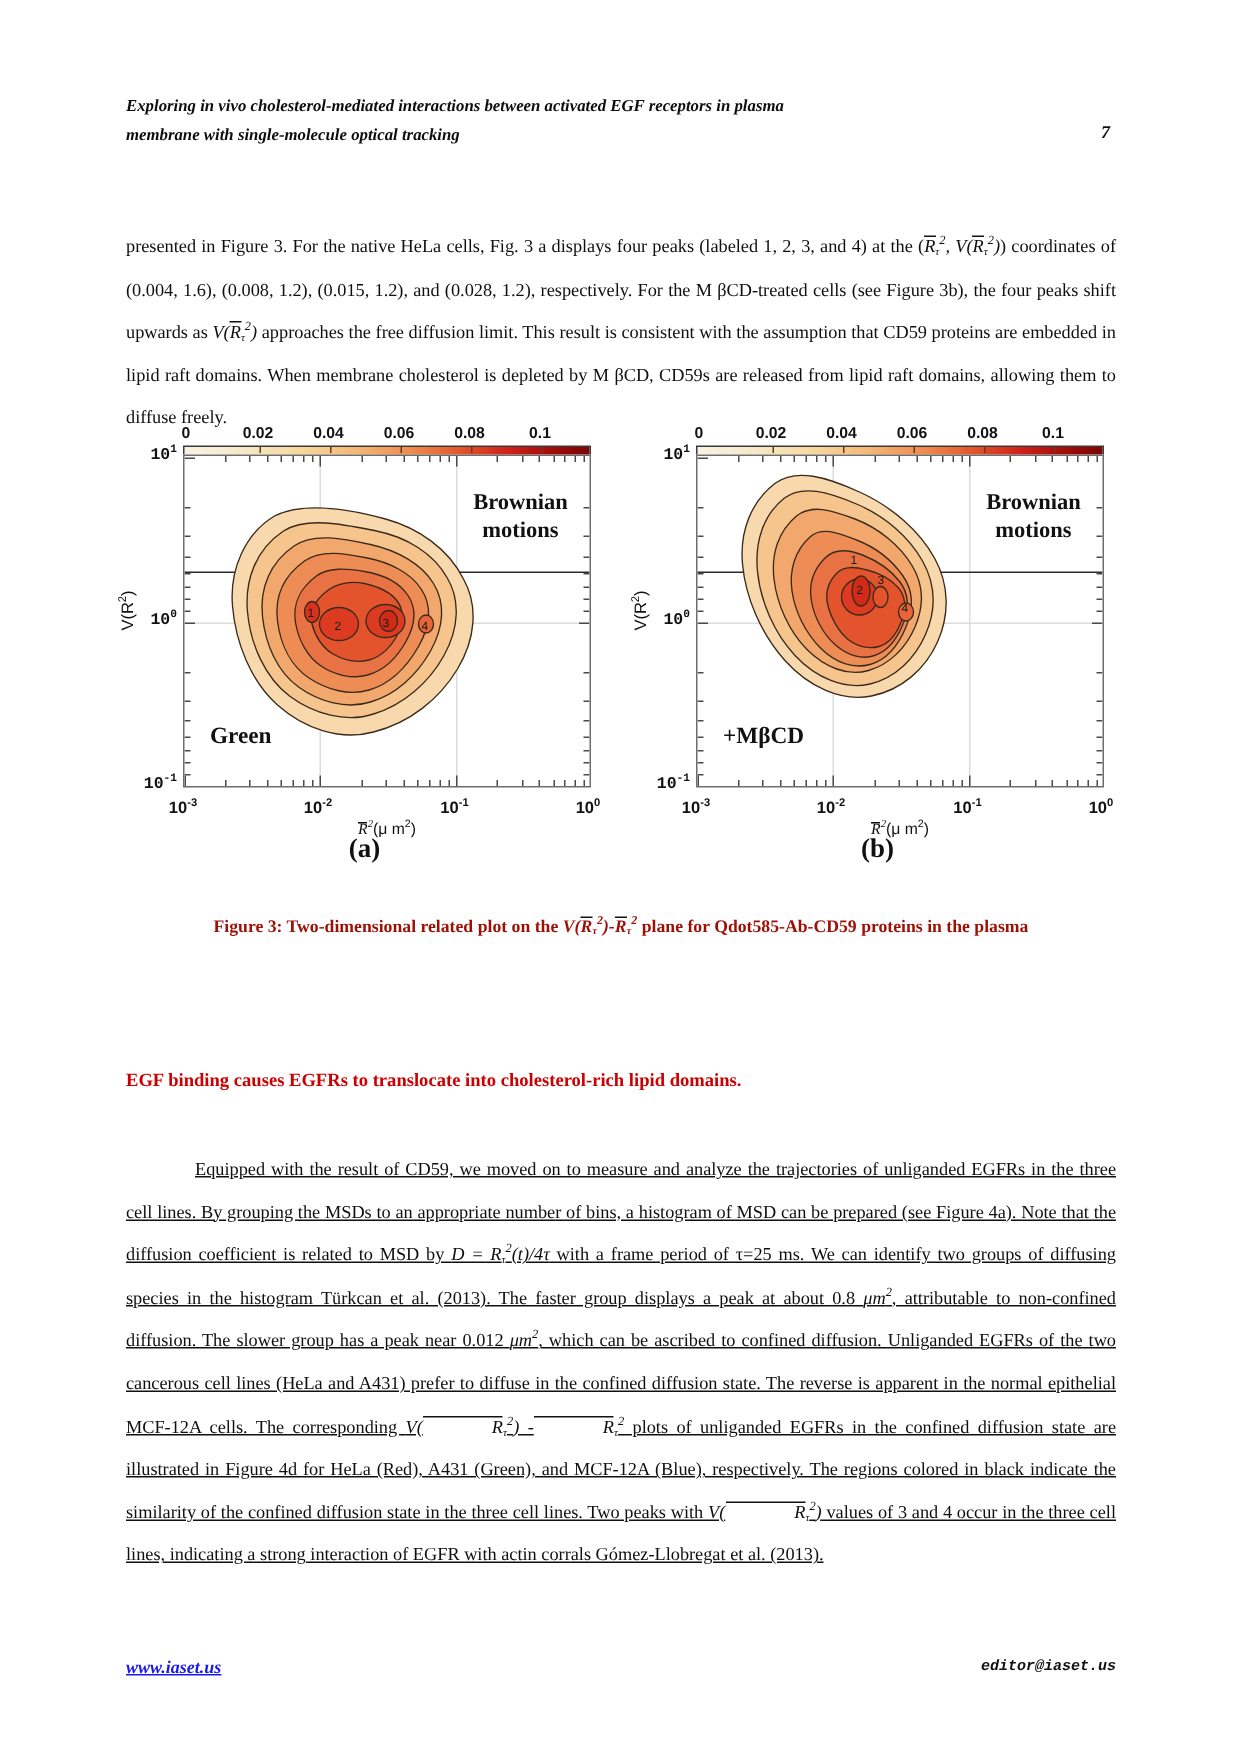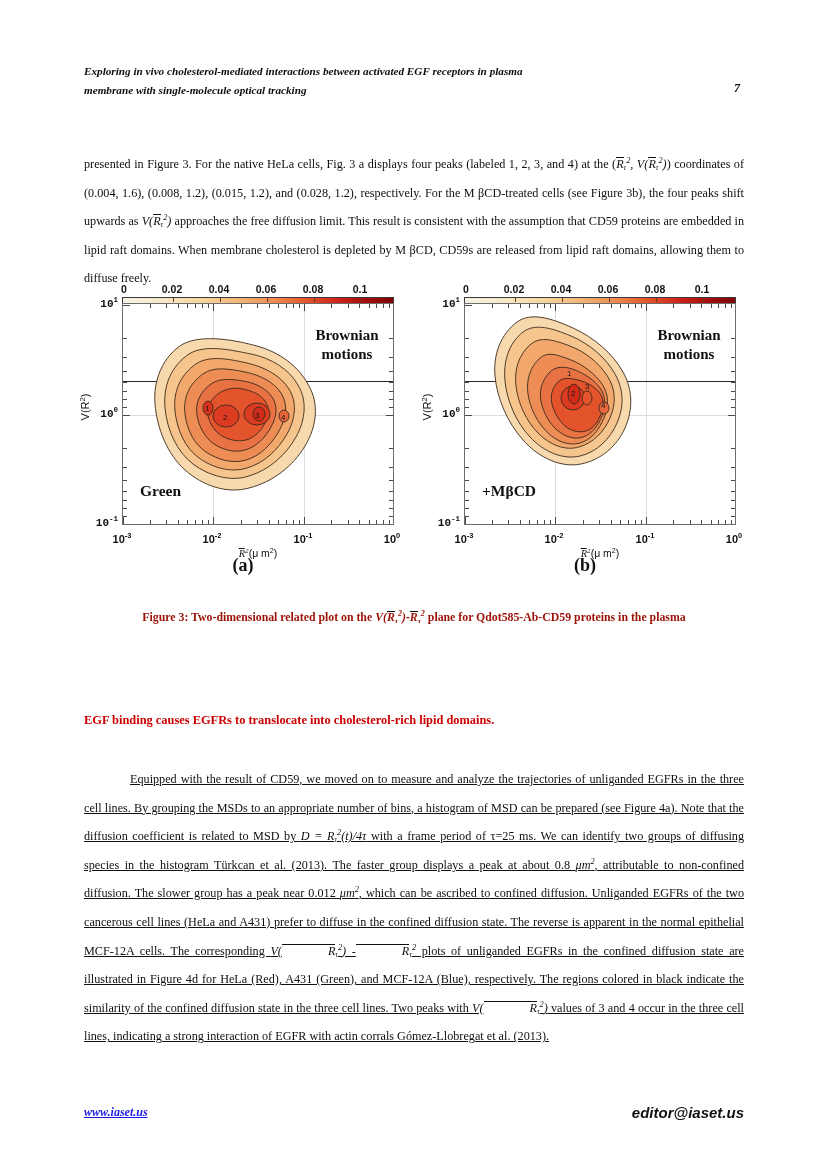--- a/index.html
+++ b/index.html
@@ -297,24 +297,24 @@
   }
   .footer-link {
     font-family: "Liberation Serif", "DejaVu Serif", serif;
     font-style: italic;
     font-weight: bold;
     font-size: 12px;
     color: #1a1ae6;
     text-decoration: underline;
   }
   .footer-mail {
-    font-family: Liberation Sans, sans-serif;
+    font-family: Liberation Mono, monospace;
     font-style: italic;
     font-weight: bold;
-    font-size: 15px;
+    font-size: 10px;
     color: #111;
   }
 </style>
 </head>
 <body>
 
 <div class="page">
 
   <div class="header">
     <div class="header-title">Exploring in vivo cholesterol-mediated interactions between activated EGF receptors in plasma membrane with single-molecule optical tracking</div>

